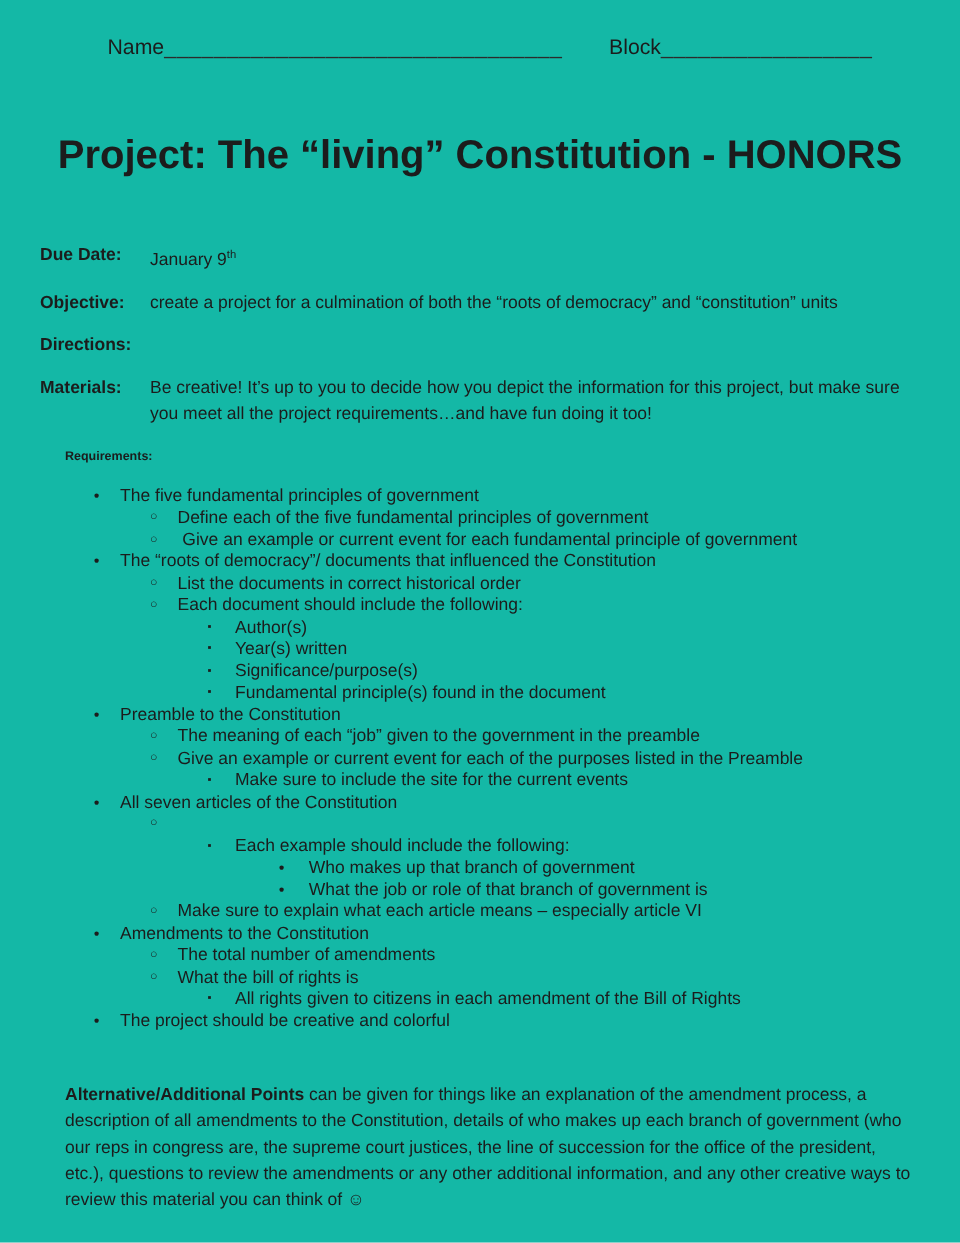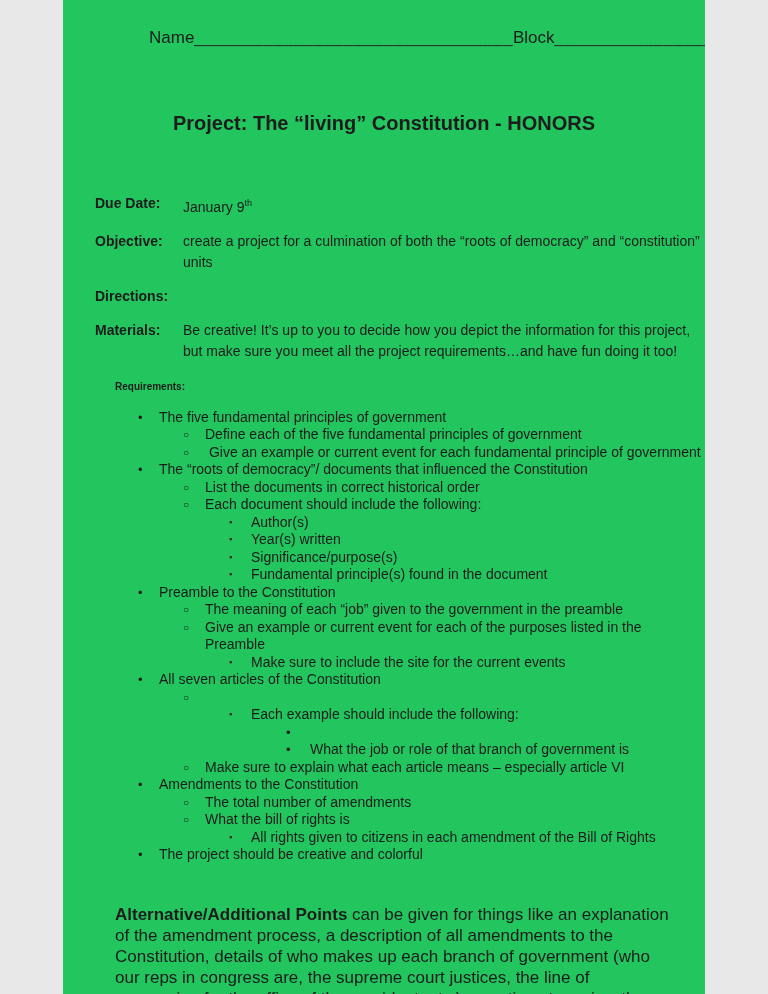--- a/index.html
+++ b/index.html
@@ -1,40 +1,40 @@
 <!DOCTYPE html>
 <html><head>
 <meta charset="utf-8">
 <style>
   * { margin: 0; padding: 0; box-sizing: border-box; }
   html, body { background: #e8e8e8; }
   .page {
     position: relative;
-    width: 642px;
+    width: 768px;
     height: 994px;
     margin: 0 auto;
-    background: #22c55e;
+    background: #14b8a6;
     color: #1c1c1c;
     font-family: "Liberation Sans", sans-serif;
     overflow: hidden;
   }
   
   .header-row {
     display: flex;
     justify-content: space-between;
     padding: 27px 70px 0 86px;
     font-size: 17px;
     line-height: 21px;
   }
   .fill-line { color: #2b2b2b; letter-spacing: 0.5px; }
   
   .doc-title {
     margin-top: 60px;
     text-align: center;
-    font-size: 20px;
+    font-size: 32px;
     font-weight: bold;
     line-height: 30px;
   }
   
   .info-section { margin: 55px 0 0 32px; }
   .info-row { display: flex; margin-bottom: 13px; }
   .info-label {
     width: 88px;
     flex-shrink: 0;
     font-weight: bold;
@@ -66,21 +66,21 @@
   .level-1 .marker { width: 21px; font-size: 13px; }
   .level-2 { padding-left: 68px; }
   .level-2 .marker { width: 22px; font-size: 10px; }
   .level-3 { padding-left: 114px; }
   .level-3 .marker { width: 22px; font-size: 9px; }
   .level-4 { padding-left: 171px; }
   .level-4 .marker { width: 24px; font-size: 13px; }
   
   .footer-para {
     margin: 40px 36px 0 52px;
-    font-size: 17px;
+    font-size: 14px;
     line-height: 21px;
   }
   .footer-para strong { font-weight: bold; }
 </style>
 </head>
 <body>
 
 <div class="page">
 
   <div class="header-row">
@@ -173,20 +173,21 @@
       </div>
       <div class="req-item level-2">
         <span class="marker">○</span>
       </div>
       <div class="req-item level-3">
         <span class="marker">▪</span>
         <span class="req-text">Each example should include the following:</span>
       </div>
       <div class="req-item level-4">
         <span class="marker">•</span>
+        <span class="req-text">Who makes up that branch of government</span>
       </div>
       <div class="req-item level-4">
         <span class="marker">•</span>
         <span class="req-text">What the job or role of that branch of government is</span>
       </div>
       <div class="req-item level-2">
         <span class="marker">○</span>
         <span class="req-text">Make sure to explain what each article means – especially article VI</span>
       </div>
       <div class="req-item level-1">

